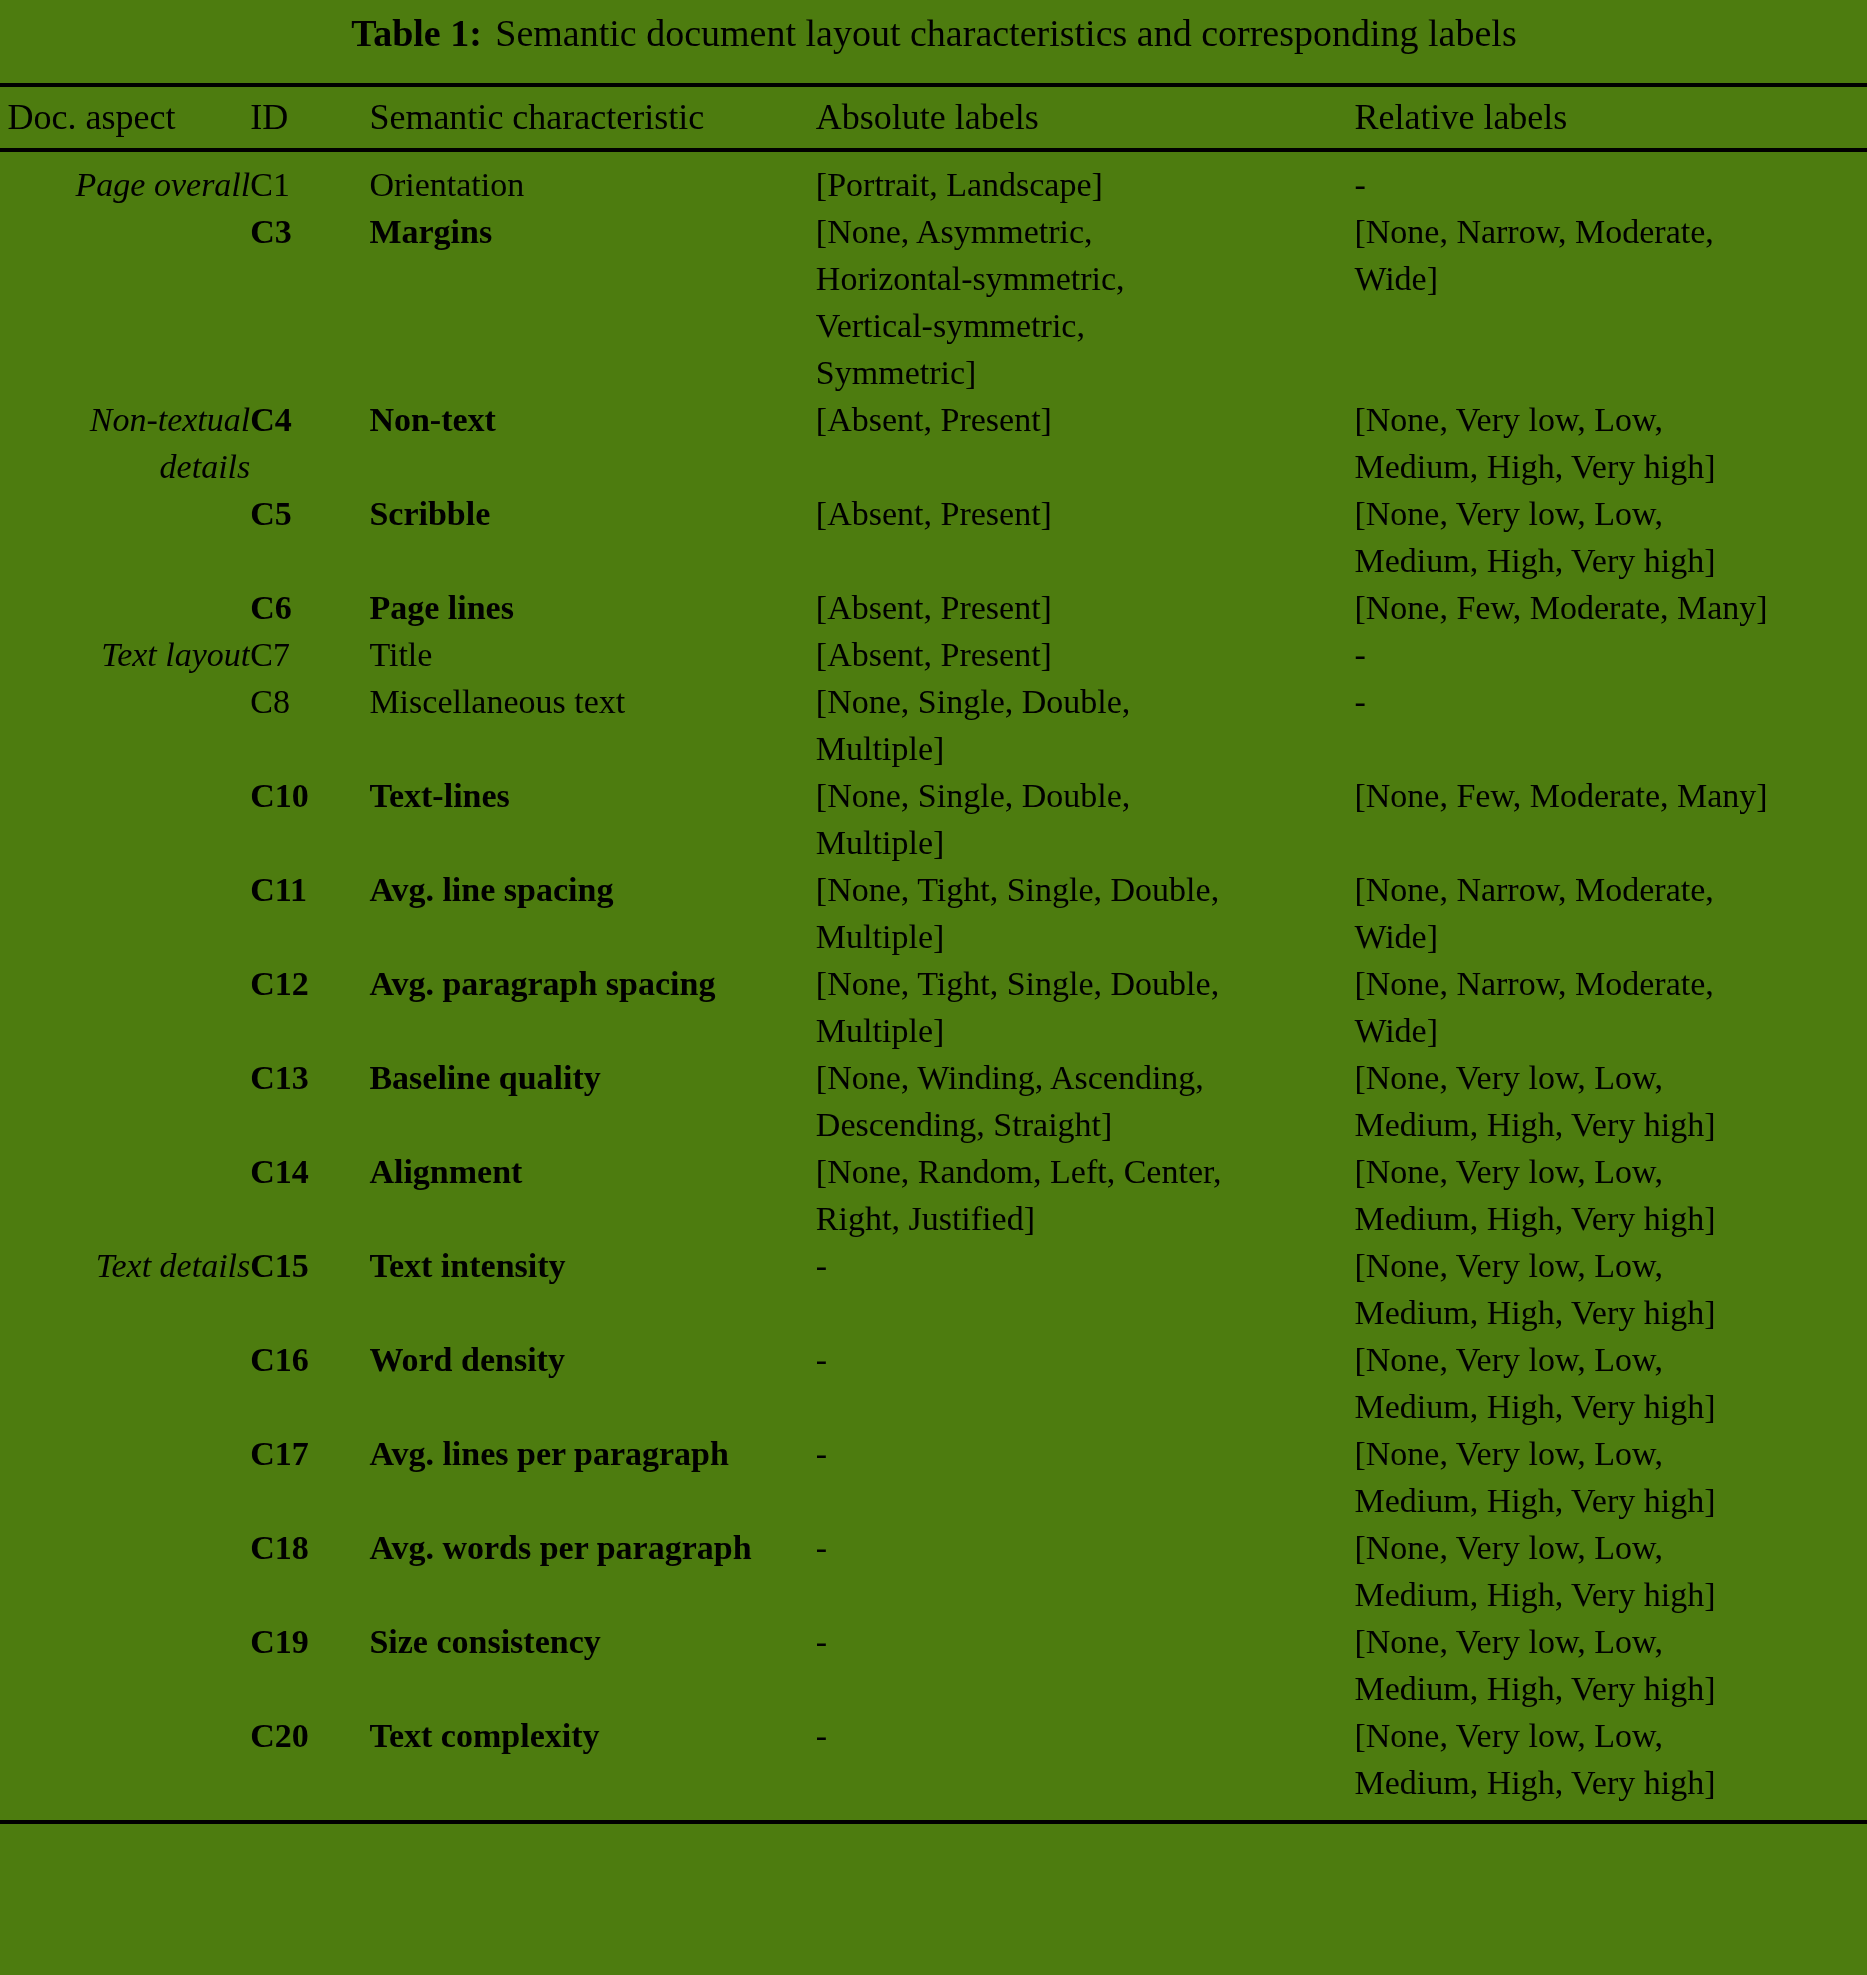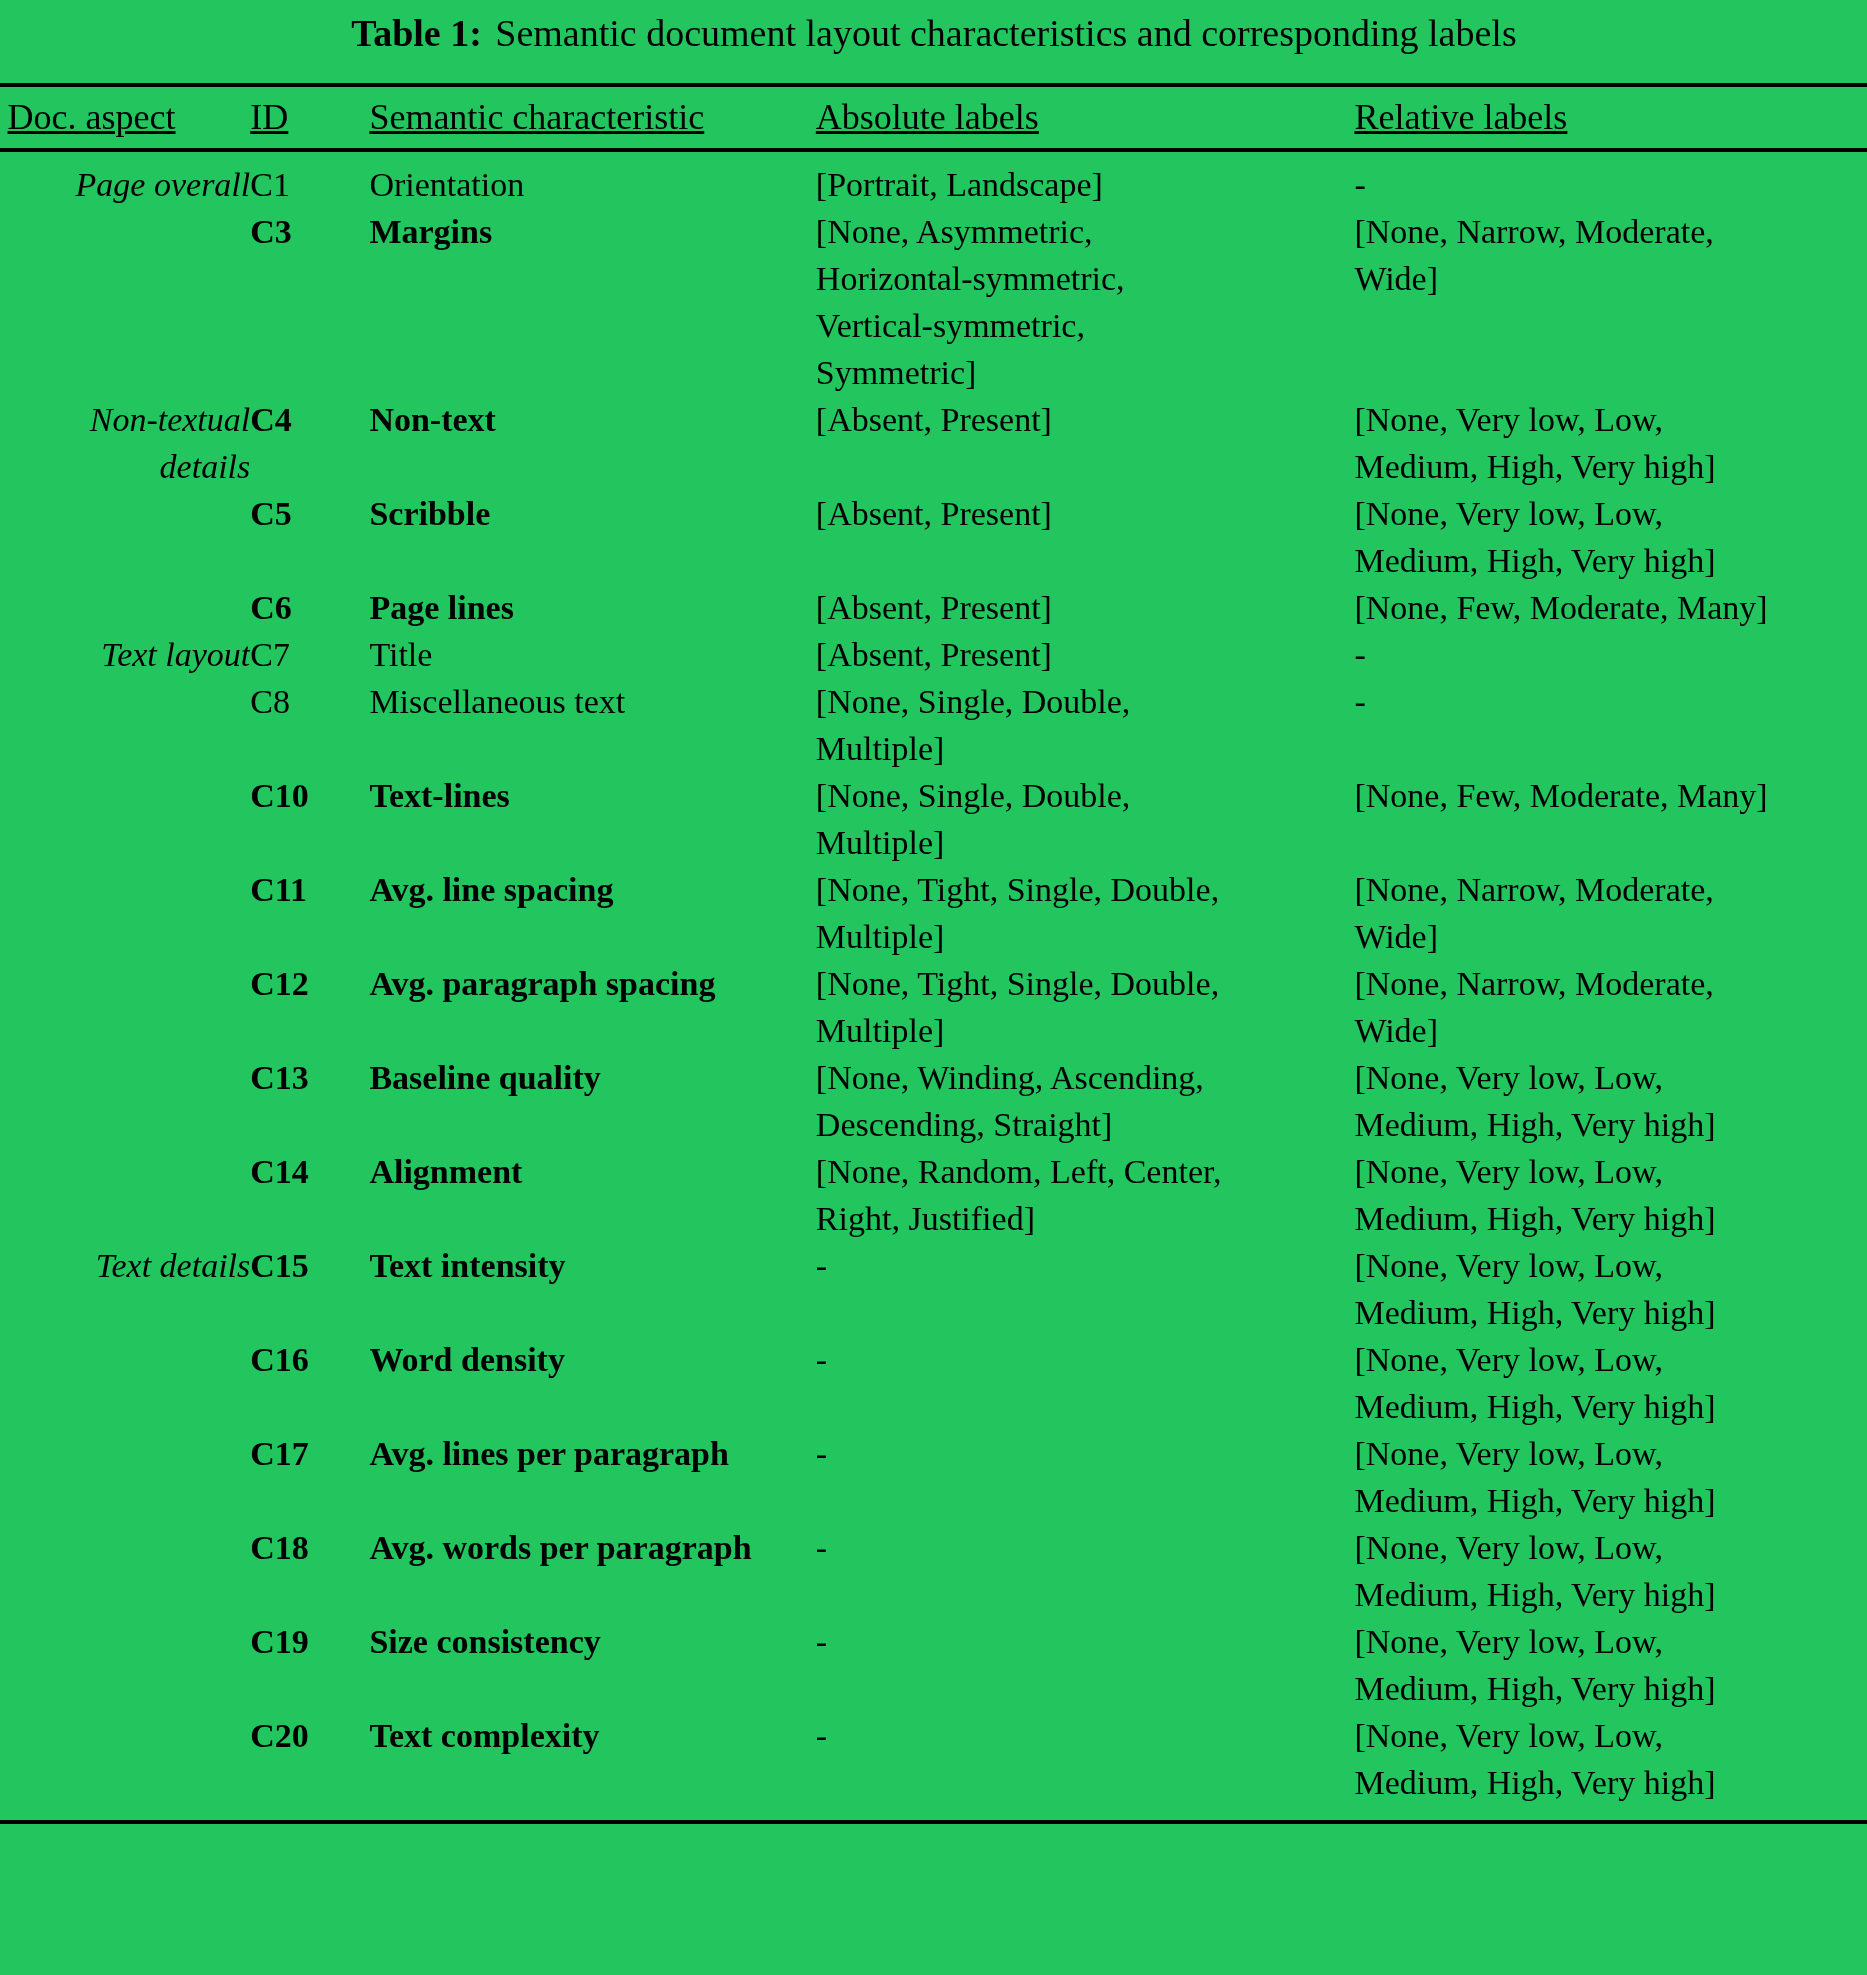--- a/index.html
+++ b/index.html
@@ -6,21 +6,21 @@
     margin: 0;
     padding: 0;
     background: #ffffff;
     color: #000000;
     font-family: "Liberation Serif", "DejaVu Serif", serif;
   }
   .page {
     width: 1868px;
     height: 1976px;
     overflow: hidden;
-    background: #22c55e;
+    background: #4d7c0f;
   }
   .caption {
     text-align: center;
     font-size: 38px;
     line-height: 46px;
     padding-top: 9.6px;
   }
   .caption .cap-label {
     font-weight: bold;
     margin-right: 13.4px;
@@ -39,21 +39,20 @@
   col.c4 { width: 538px; }
   col.c5 { width: 513px; }
   thead th {
     font-size: 36px;
     font-weight: normal;
     text-align: left;
     vertical-align: middle;
     line-height: 46px;
     padding: 7.6px 0 7.6px 0;
     border-bottom: 4.8px solid #000;
-    text-decoration: underline;
   }
   thead th.col-aspect { padding-left: 7.6px; }
   tbody td {
     font-size: 34px;
     line-height: 47px;
     vertical-align: top;
     padding: 0;
     white-space: pre-line;
     overflow: hidden;
   }

